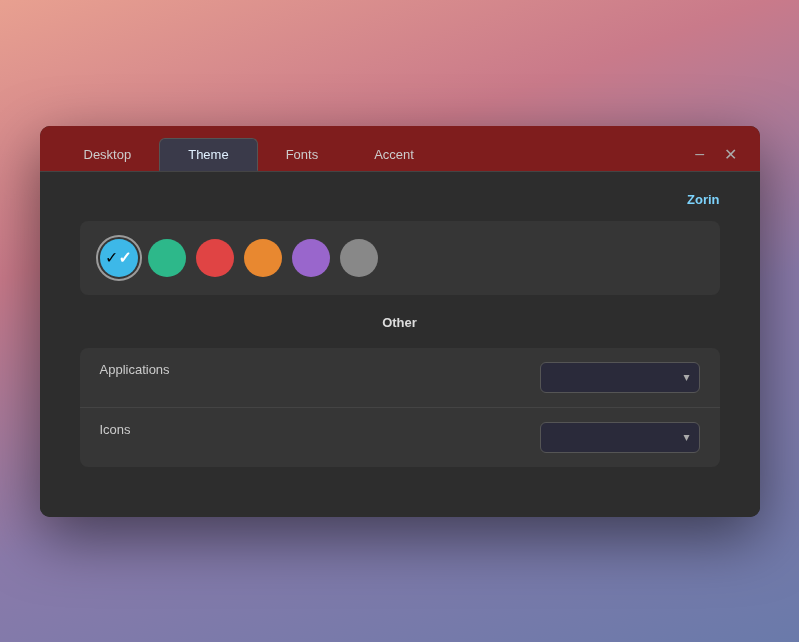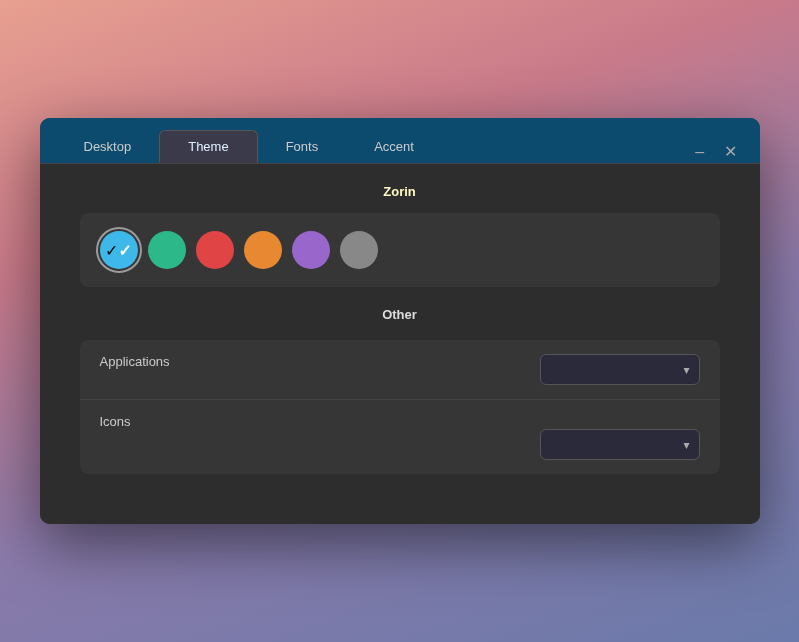--- a/index.html
+++ b/index.html
@@ -60,24 +60,24 @@
       padding: 2px 6px;
       border-radius: 4px;
     }
 
     .content {
       background: #2d2d2d;
       padding: 20px 40px 30px;
     }
 
     .section-title {
-      text-align: center;
+      text-align: right;
       font-size: 13px;
       font-weight: 600;
-      color: #fef9c3;
+      color: #7dd3fc;
       margin-bottom: 14px;
     }
 
     .card {
       background: #363636;
       border-radius: 8px;
       padding: 0;
       margin-bottom: 20px;
       overflow: hidden;
     }
@@ -211,21 +211,20 @@
 
     .dropdown-row {
       display: flex;
       align-items: flex-start;
       padding: 14px 20px;
       border-bottom: 1px solid #444;
     }
 
     .dropdown-row:last-child {
       border-bottom: none;
-      flex-direction: column;
     }
 
     .dropdown-wrapper {
       position: relative;
       width: 160px;
       margin-left: auto;
     }
 
     .dropdown-wrapper select {
       width: 100%;
@@ -244,25 +243,25 @@
       position: absolute;
       right: 10px;
       top: 50%;
       transform: translateY(-50%);
       color: #aaa;
       pointer-events: none;
       font-size: 12px;
     }
 
     .tab-bar-bg {
-      background: #0c4a6e;
+      background: #7f1d1d;
       border-bottom: 1px solid #444;
       padding: 12px 16px 0;
       display: flex;
-      align-items: flex-end;
+      align-items: center;
       justify-content: space-between;
     }
   </style>
 </head>
 <body>
 
 <div class="window">
 
   <div class="tab-bar-bg">
     <div class="tabs">

